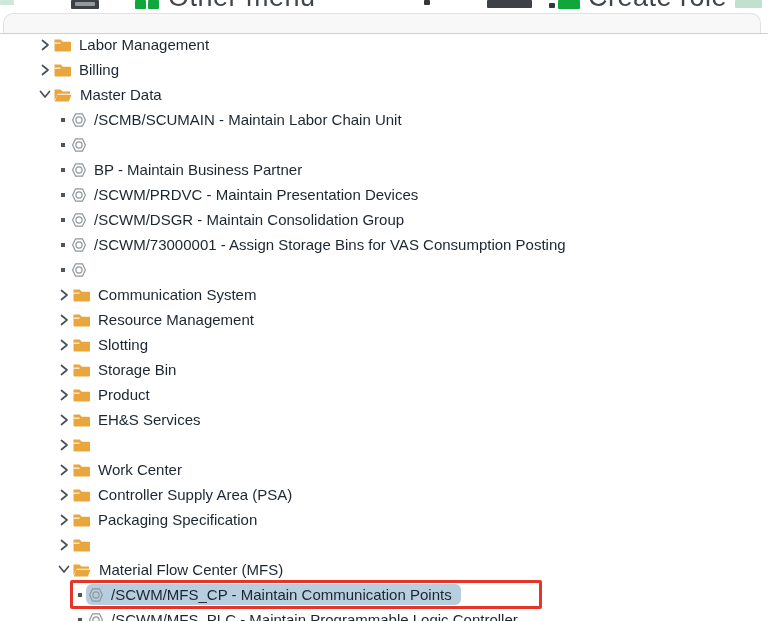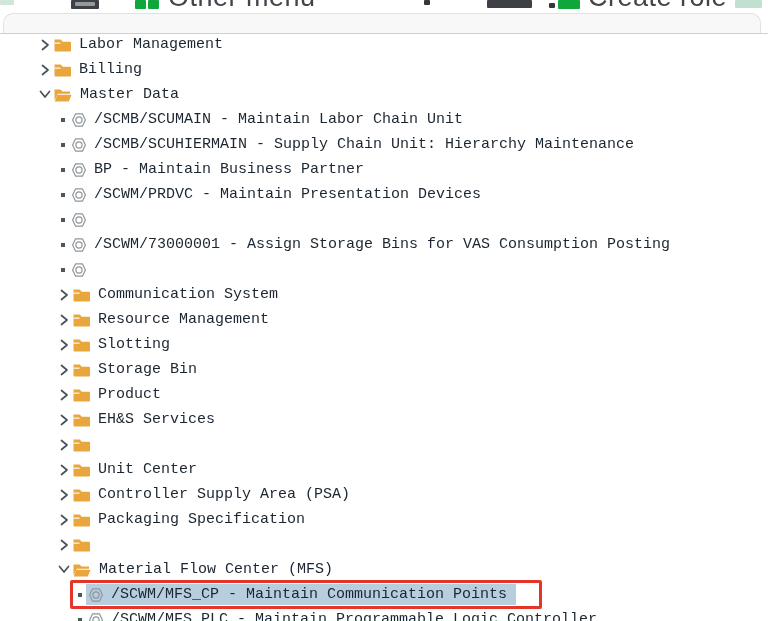--- a/index.html
+++ b/index.html
@@ -21,33 +21,33 @@
   .panel-band {
     position:absolute; top:13px; left:3px; width:756px; height:20px;
     background:#f8f8f8; border:1px solid #e2e2e2; border-bottom:none;
     border-radius:10px 10px 0 0; z-index:1;
   }
   .divider {
     position:absolute; top:33px; left:0; width:768px; height:1px;
     background:#cfcfcf; z-index:2;
   }
   
-  .tree { position:absolute; top:0; left:0; width:768px; height:621px; z-index:3;font-family:Liberation Mono, monospace; }
+  .tree { position:absolute; top:0; left:0; width:768px; height:621px; z-index:3; }
   .row {
     position:absolute; left:0; width:768px; height:25px;
     display:flex; align-items:center; white-space:nowrap;
     font-size:15px; color:#1c2631; cursor:default;
   }
   .chev { width:14px; height:25px; flex:0 0 14px; display:flex; align-items:center; justify-content:center; }
   .ficon { flex:none; margin:1px 5px 0 2px; display:flex; align-items:center; }
   .bullet-box { width:12px; flex:0 0 12px; display:flex; align-items:center; justify-content:center; }
   .bullet { width:4px; height:4px; background:#4e555b; }
   .ticon { flex:none; margin:0 4px 0 2px; display:flex; align-items:center; }
   .lbl { padding:0 3px; }
-  .sel-wrap { display:flex; align-items:center; background:#b7cedf; padding-right:6px; height:21px; }
+  .sel-wrap { display:flex; align-items:center; background:#b7cedf; padding-right:6px; height:21px;border-radius:6px; }
   
   .annotation {
     position:absolute; left:70px; top:580px; width:466px; height:23px;
     border:3px solid #e5352b; border-radius:2px; z-index:6; pointer-events:none;
   }
 </style>
 </head>
 <body>
 
 <div class="screen">
@@ -128,21 +128,20 @@
       <div class="row" style="top: 132px; padding-left: 57px;">
         <span class="bullet-box">
           <span class="bullet"></span>
         </span>
         <span class="ticon">
           <svg width="16" height="16" viewBox="0 0 16 16">
             <polygon points="4.6,1.8 11.4,1.8 14.4,8 11.4,14.2 4.6,14.2 1.6,8" fill="none" stroke="#8F979C" stroke-width="1.2" stroke-linejoin="round"></polygon>
             <circle cx="8" cy="8" r="3.1" fill="none" stroke="#8F979C" stroke-width="1.2"></circle>
           </svg>
         </span>
-        <span class="lbl">/SCMB/SCUHIERMAIN - Supply Chain Unit: Hierarchy Maintenance</span>
       </div>
       <div class="row" style="top: 157px; padding-left: 57px;">
         <span class="bullet-box">
           <span class="bullet"></span>
         </span>
         <span class="ticon">
           <svg width="16" height="16" viewBox="0 0 16 16">
             <polygon points="4.6,1.8 11.4,1.8 14.4,8 11.4,14.2 4.6,14.2 1.6,8" fill="none" stroke="#8F979C" stroke-width="1.2" stroke-linejoin="round"></polygon>
             <circle cx="8" cy="8" r="3.1" fill="none" stroke="#8F979C" stroke-width="1.2"></circle>
           </svg>
@@ -164,20 +163,21 @@
       <div class="row" style="top: 207px; padding-left: 57px;">
         <span class="bullet-box">
           <span class="bullet"></span>
         </span>
         <span class="ticon">
           <svg width="16" height="16" viewBox="0 0 16 16">
             <polygon points="4.6,1.8 11.4,1.8 14.4,8 11.4,14.2 4.6,14.2 1.6,8" fill="none" stroke="#8F979C" stroke-width="1.2" stroke-linejoin="round"></polygon>
             <circle cx="8" cy="8" r="3.1" fill="none" stroke="#8F979C" stroke-width="1.2"></circle>
           </svg>
         </span>
+        <span class="lbl">/SCWM/DSGR - Maintain Consolidation Group</span>
       </div>
       <div class="row" style="top: 232px; padding-left: 57px;">
         <span class="bullet-box">
           <span class="bullet"></span>
         </span>
         <span class="ticon">
           <svg width="16" height="16" viewBox="0 0 16 16">
             <polygon points="4.6,1.8 11.4,1.8 14.4,8 11.4,14.2 4.6,14.2 1.6,8" fill="none" stroke="#8F979C" stroke-width="1.2" stroke-linejoin="round"></polygon>
             <circle cx="8" cy="8" r="3.1" fill="none" stroke="#8F979C" stroke-width="1.2"></circle>
           </svg>
@@ -297,21 +297,21 @@
           <svg width="9" height="12" viewBox="0 0 9 12">
             <path d="M1.5 1.5 L7 6 L1.5 10.5" fill="none" stroke="#47525C" stroke-width="1.7" stroke-linecap="round" stroke-linejoin="round"></path>
           </svg>
         </span>
         <span class="ficon">
           <svg width="17" height="13" viewBox="0 0 17 13">
             <path d="M0.5 0.5 h6.2 l2 2.3 h7.5 a0.9 0.9 0 0 1 0.9 0.9 v7.9 a0.9 0.9 0 0 1 -0.9 0.9 h-14.8 a0.9 0.9 0 0 1 -0.9 -0.9 z" fill="#E9A63C"></path>
             <rect x="0.5" y="3.6" width="6" height="1.1" fill="#ffffff"></rect>
           </svg>
         </span>
-        <span class="lbl">Unit Center</span>
+        <span class="lbl">Work Center</span>
       </div>
       <div class="row" style="top: 482px; padding-left: 57px;">
         <span class="chev">
           <svg width="9" height="12" viewBox="0 0 9 12">
             <path d="M1.5 1.5 L7 6 L1.5 10.5" fill="none" stroke="#47525C" stroke-width="1.7" stroke-linecap="round" stroke-linejoin="round"></path>
           </svg>
         </span>
         <span class="ficon">
           <svg width="17" height="13" viewBox="0 0 17 13">
             <path d="M0.5 0.5 h6.2 l2 2.3 h7.5 a0.9 0.9 0 0 1 0.9 0.9 v7.9 a0.9 0.9 0 0 1 -0.9 0.9 h-14.8 a0.9 0.9 0 0 1 -0.9 -0.9 z" fill="#E9A63C"></path>

